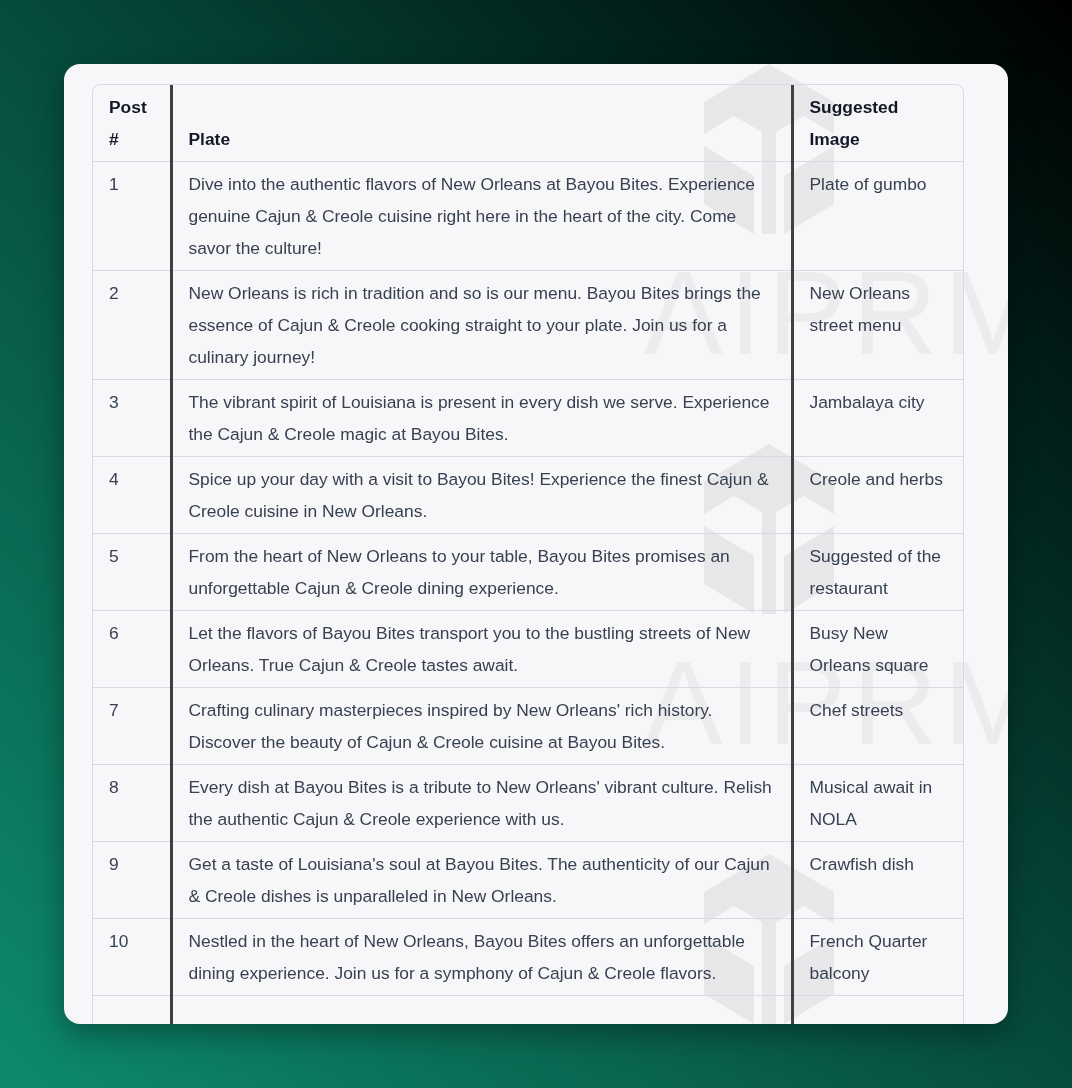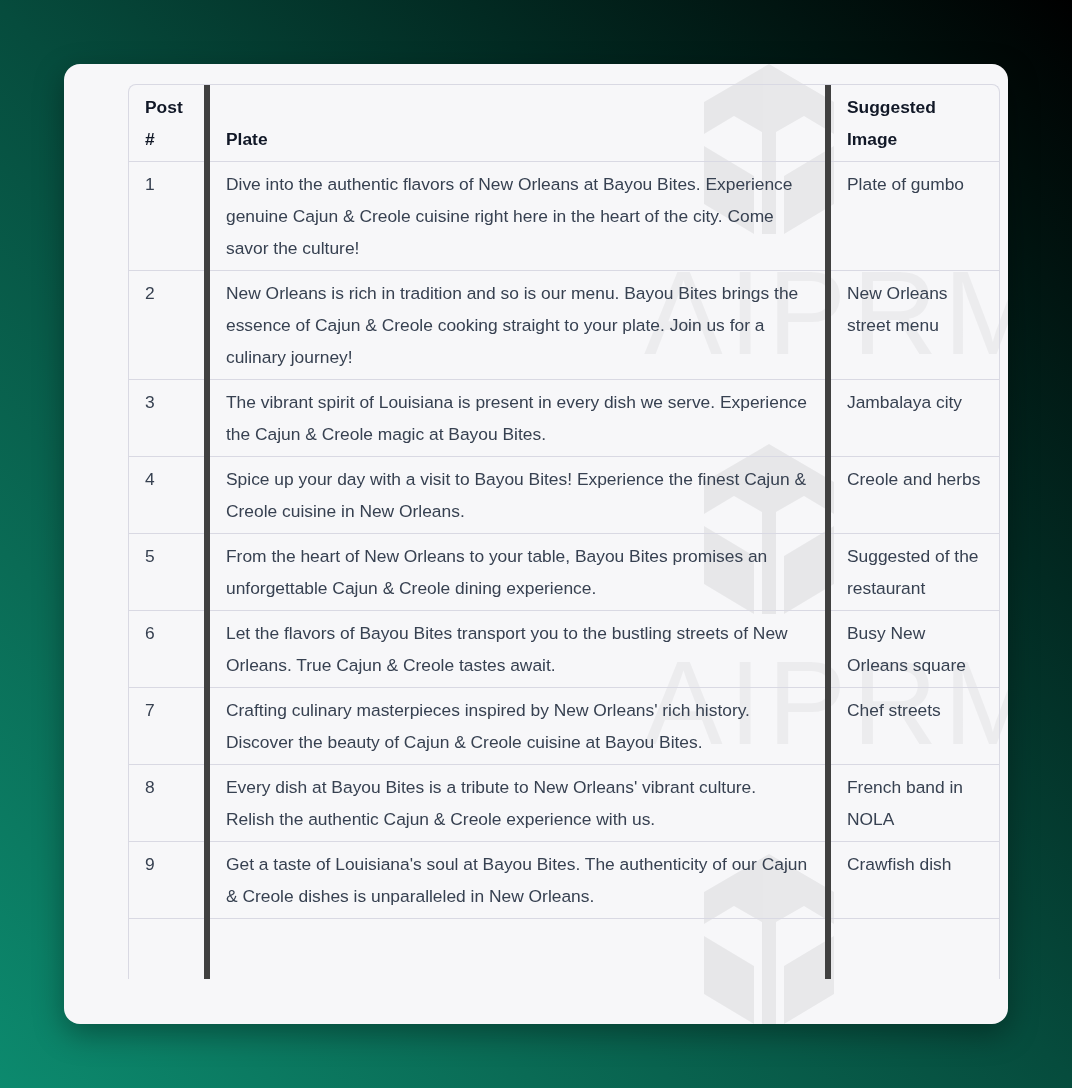--- a/index.html
+++ b/index.html
@@ -13,34 +13,34 @@
     background: #f7f7f9; border-radius: 16px; overflow: hidden;
     box-shadow: 0 10px 30px rgba(0,0,0,0.35);
   }
   .watermark { position: absolute; pointer-events: none; }
   .wm-text {
     position: absolute; font-family: "Liberation Sans", sans-serif; font-size: 118px;
     color: rgba(0,0,0,0.045); letter-spacing: 6px; font-weight: 400; line-height: 1;
   }
   .wm-logo { position: absolute; opacity: 0.06; }
   .table-wrap {
-    position: absolute; left: 64px; top: 20px; width: 870px;
+    position: absolute; left: 28px; top: 20px; width: 870px;
     border: 1px solid #d9d9e3; border-radius: 8px; border-bottom: none;
     border-bottom-left-radius: 0; border-bottom-right-radius: 0;
   }
   table { border-collapse: collapse; width: 100%; table-layout: fixed; }
   col.c1 { width: 78px; } col.c2 { width: 621px; } col.c3 { width: 171px; }
   th, td {
     text-align: left; vertical-align: top; padding: 4px 16px 4px 16px;
     font-size: 17.4px; line-height: 32px; color: #374151;
   }
   th { color: #111827; font-weight: 700; vertical-align: bottom; padding-top: 6px; padding-bottom: 6px; }
   td { padding-top: 6px; padding-bottom: 6px; }
   tr + tr th, tr + tr td, tbody tr td { border-top: 1px solid #d9d9e3; }
-  th + th, td + td { border-left: 6px solid #404040; }
+  th + th, td + td { border-left: 3px solid #404040; }
 </style>
 </head>
 <body>
 
 <div class="card">
 
   <div class="watermark" style="left:0;top:0;width:944px;height:960px;">
     <svg class="wm-logo" style="left:630px;top:0px;" width="150" height="170" viewBox="0 0 150 170">
       <g fill="#000">
         <polygon points="75,0 140,38 140,70 110,52 75,72 40,52 10,70 10,38"></polygon>
@@ -115,26 +115,31 @@
           <td>Busy New Orleans square</td>
         </tr>
         <tr>
           <td>7</td>
           <td>Crafting culinary masterpieces inspired by New Orleans' rich history. Discover the beauty of Cajun &amp; Creole cuisine at Bayou Bites.</td>
           <td>Chef streets</td>
         </tr>
         <tr>
           <td>8</td>
           <td>Every dish at Bayou Bites is a tribute to New Orleans' vibrant culture. Relish the authentic Cajun &amp; Creole experience with us.</td>
-          <td>French band in NOLA</td>
+          <td>Musical await in NOLA</td>
         </tr>
         <tr>
           <td>9</td>
           <td>Get a taste of Louisiana's soul at Bayou Bites. The authenticity of our Cajun &amp; Creole dishes is unparalleled in New Orleans.</td>
           <td>Crawfish dish</td>
+        </tr>
+        <tr>
+          <td>10</td>
+          <td>Nestled in the heart of New Orleans, Bayou Bites offers an unforgettable dining experience. Join us for a symphony of Cajun &amp; Creole flavors.</td>
+          <td>French Quarter balcony</td>
         </tr>
         <tr style="height:60px;">
           <td></td>
           <td></td>
           <td></td>
         </tr>
       </tbody>
     </table>
   </div>
 </div>

